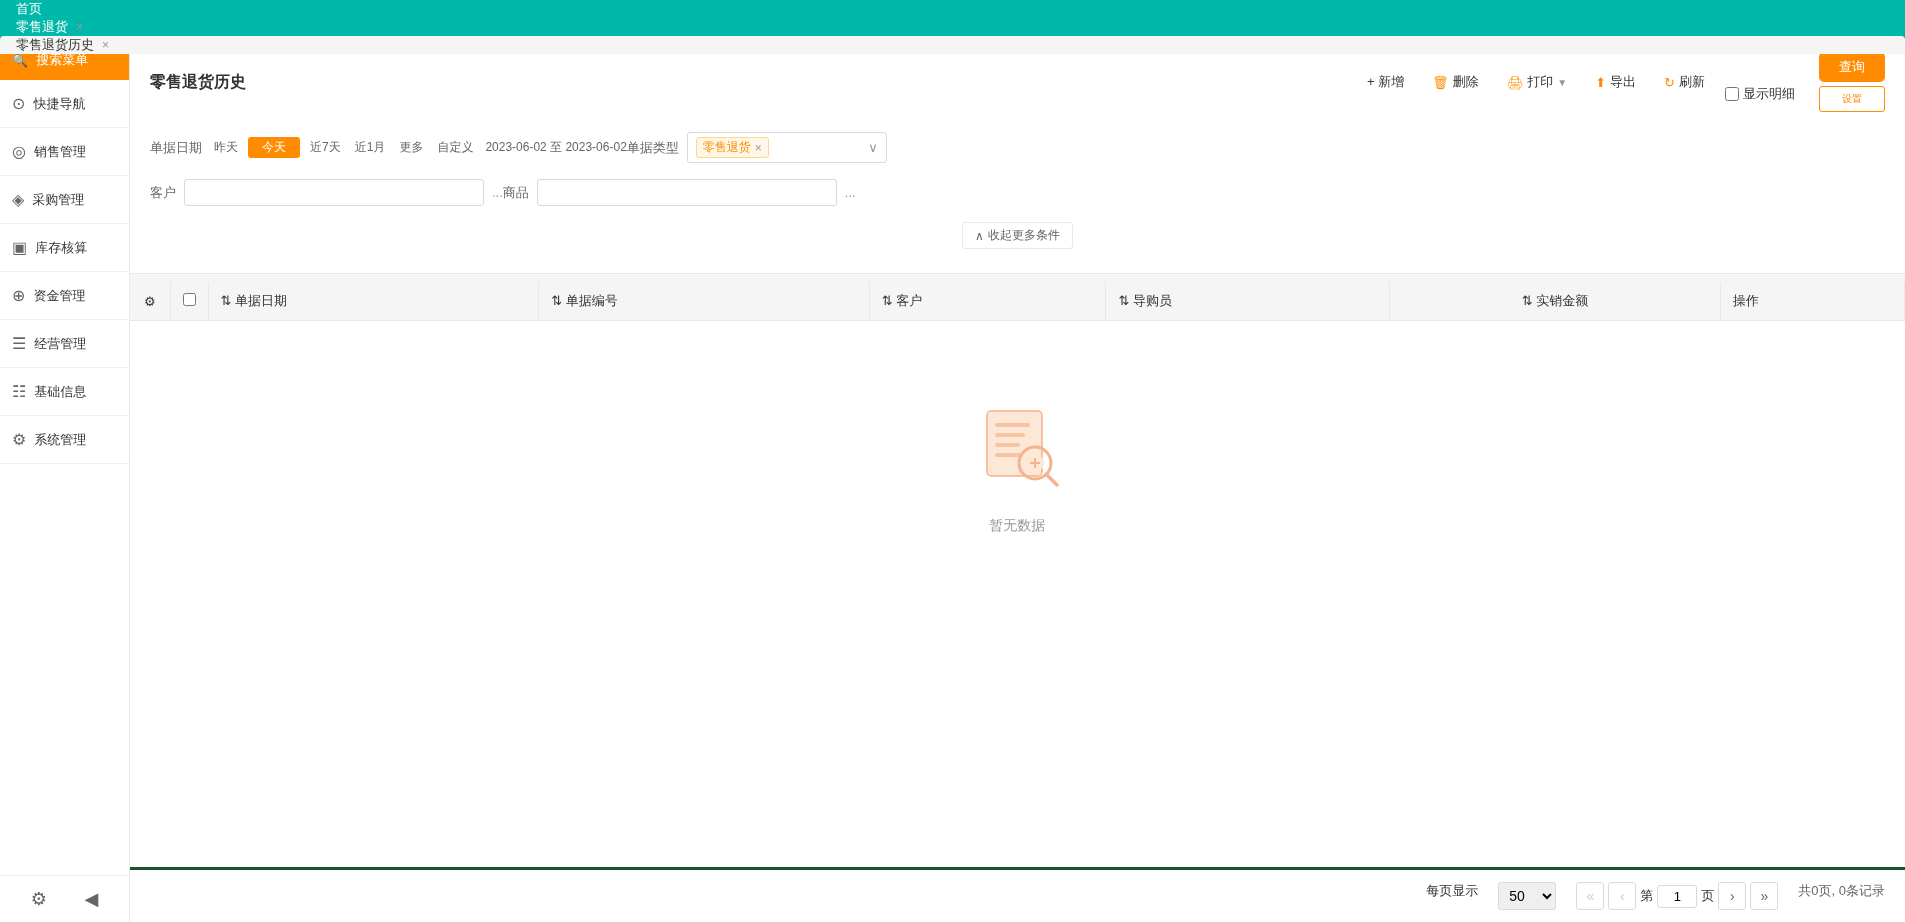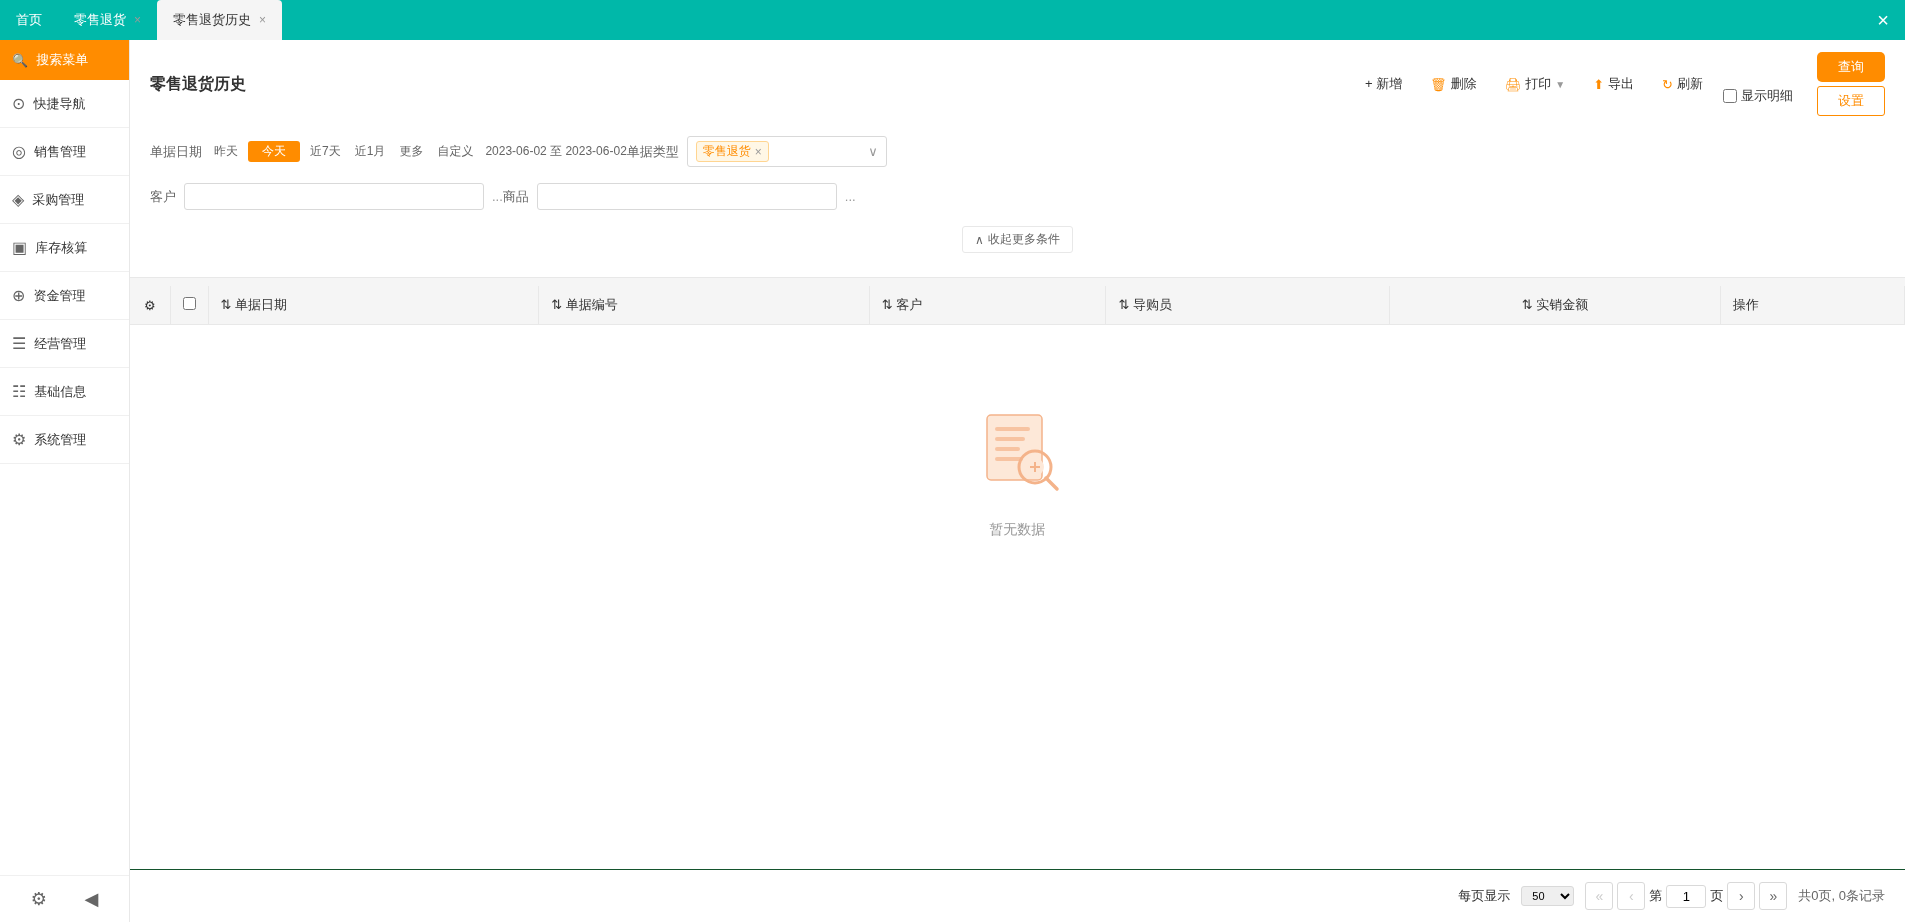--- a/index.html
+++ b/index.html
@@ -3,23 +3,23 @@
   <meta charset="utf-8">
   <style>
     * { box-sizing: border-box; margin: 0; padding: 0; font-family: 'Microsoft YaHei', Arial, sans-serif; }
     body { width: 1905px; height: 922px; overflow: hidden; background: #f5f5f5; display: flex; flex-direction: column; }
 
     
     .top-bar {
       height: 40px;
       background: #00b8a9;
       display: flex;
-      align-items: center;
       padding-left: 0;
       flex-shrink: 0;
+      flex-direction: column;
     }
     .tab {
       height: 40px;
       display: flex;
       align-items: center;
       padding: 0 16px;
       font-size: 13px;
       cursor: pointer;
       color: #fff;
       position: relative;
@@ -142,21 +142,21 @@
       border-radius: 5px;
       font-size: 13px;
       cursor: pointer;
     }
     .btn-settings {
       background: #fff;
       color: #ff8c00;
       border: 1px solid #ff8c00;
       padding: 5px 20px;
       border-radius: 3px;
-      font-size: 13px;
+      font-size: 10px;
       cursor: pointer;
     }
     .display-toggle {
       display: flex;
       align-items: center;
       gap: 4px;
       font-size: 13px;
       color: #333;
       margin-top: 24px;
     }
@@ -301,35 +301,34 @@
       margin-bottom: 16px;
     }
     .empty-text {
       font-size: 14px;
       color: #999;
     }
 
     
     .pagination-bar {
       display: flex;
-      align-items: center;
       justify-content: flex-end;
       padding: 12px 20px;
       background: #fff;
-      border-top: 1px solid #14532d;
-      gap: 11px;
+      border-top: 3px solid #14532d;
+      gap: 20px;
       font-size: 13px;
       color: #333;
       flex-shrink: 0;
     }
     .pagination-bar select {
       border: 1px solid #d9d9d9;
       border-radius: 3px;
       padding: 2px 6px;
-      font-size: 11px;
+      font-size: 14px;
     }
     .page-nav {
       display: flex;
       align-items: center;
       gap: 4px;
     }
     .page-nav button {
       border: 1px solid #d9d9d9;
       background: #fff;
       width: 28px;

